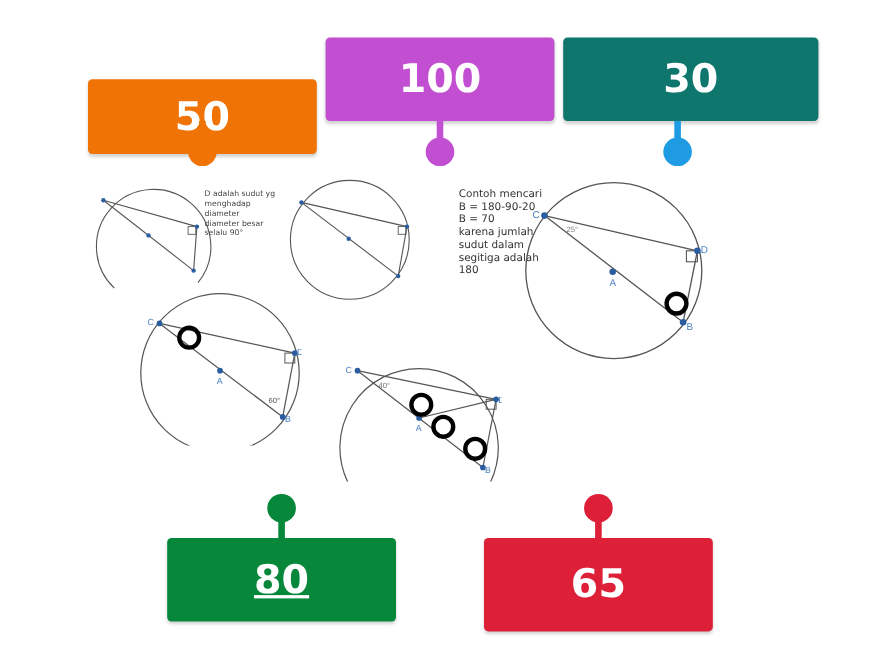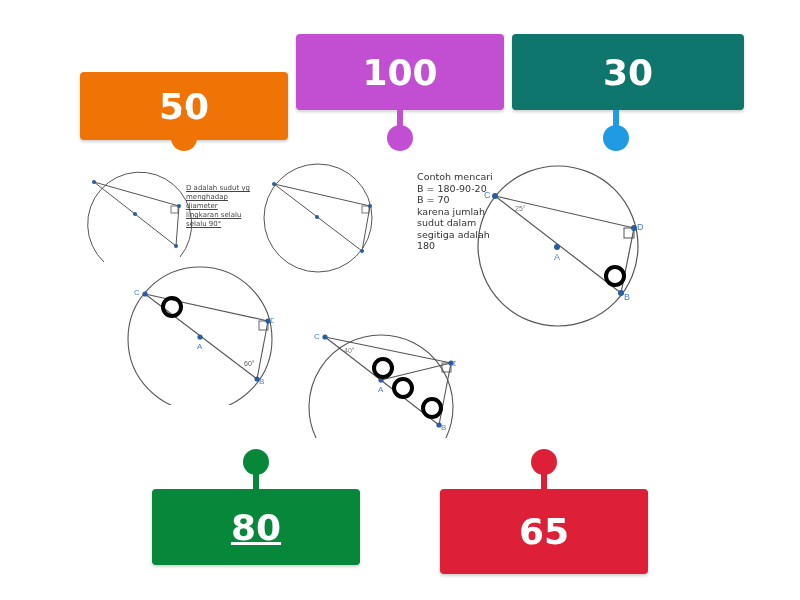--- a/index.html
+++ b/index.html
@@ -39,25 +39,25 @@
     <path d="M 20 100 A 52 52 0 1 1 96 95" fill="none" stroke="#555" stroke-width="1"></path>
     <line x1="10" y1="20" x2="95" y2="44" stroke="#555" stroke-width="1"></line>
     <line x1="10" y1="20" x2="92" y2="84" stroke="#555" stroke-width="1"></line>
     <line x1="95" y1="44" x2="92" y2="84" stroke="#555" stroke-width="1"></line>
     <rect x="87" y="44" width="7" height="7" fill="none" stroke="#555" stroke-width="0.8"></rect>
     <circle cx="10" cy="20" r="2" fill="#2a5d9f"></circle>
       <circle cx="51" cy="52" r="2" fill="#2a5d9f"></circle>
     <circle cx="95" cy="44" r="2" fill="#2a5d9f"></circle>
       <circle cx="92" cy="84" r="2" fill="#2a5d9f"></circle>
   </svg>
-  <div class="note small" style="left:186px;top:184px;text-decoration:underline;">
+  <div class="note small" style="left:186px;top:172px;">
     <div>D adalah sudut yg</div>
     <div>menghadap</div>
     <div>diameter</div>
-    <div>lingkaran selalu</div>
+    <div>diameter besar</div>
     <div>selalu 90°</div>
   </div>
 
   <svg class="diagram" style="left:262px;top:160px;" width="112" height="118" viewBox="0 0 112 118">
     <circle cx="56" cy="58" r="54" fill="none" stroke="#555" stroke-width="1"></circle>
     <line x1="12" y1="24" x2="108" y2="46" stroke="#555" stroke-width="1"></line>
     <line x1="12" y1="24" x2="100" y2="91" stroke="#555" stroke-width="1"></line>
     <line x1="108" y1="46" x2="100" y2="91" stroke="#555" stroke-width="1"></line>
     <rect x="100" y="46" width="7" height="7" fill="none" stroke="#555" stroke-width="0.8"></rect>
     <circle cx="12" cy="24" r="2" fill="#2a5d9f"></circle>

